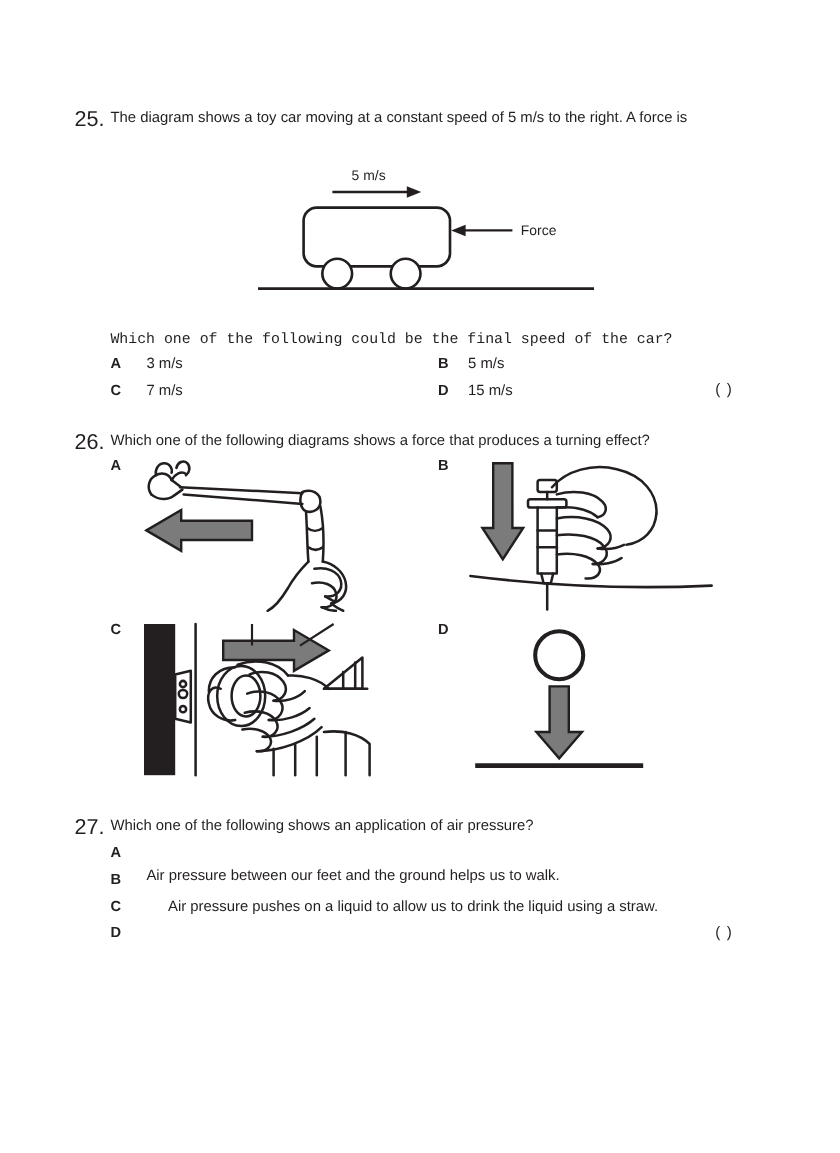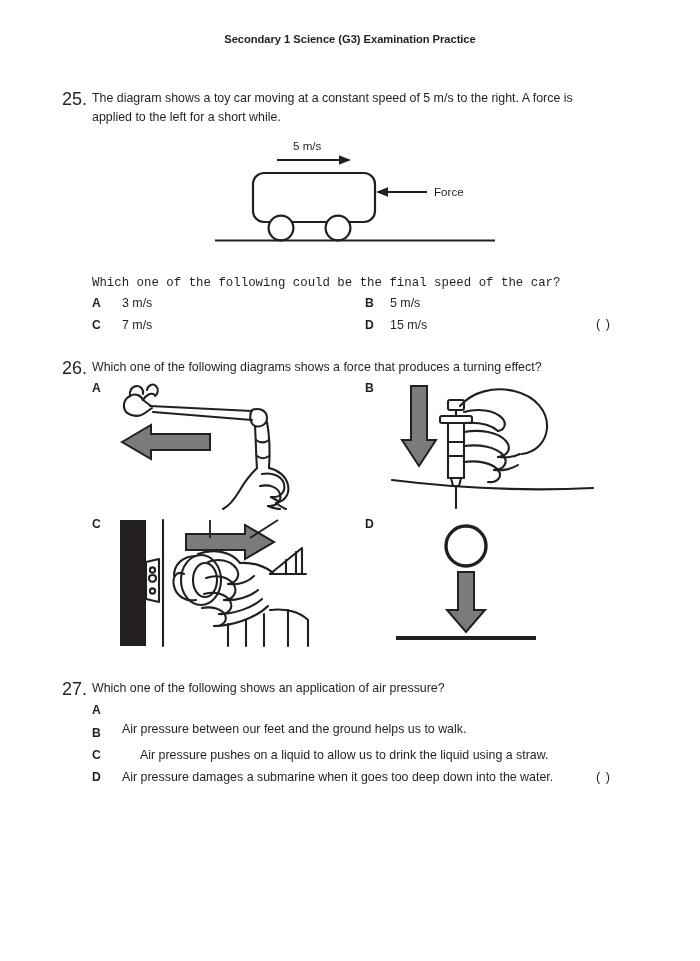--- a/index.html
+++ b/index.html
@@ -92,25 +92,23 @@
     text-align: center;
     font-size: 11.4px;
     color: #58595b;
   }
 </style>
 </head>
 <body>
 
 <div class="page">
 
-  <div class="running-head">Secondary 1 Science (G3) Examination Practice</div>
 
   <div class="q-num" style="left:62px; top:89px;">25.</div>
   <div class="q-stem" style="left:92px; top:89px; width:545px;">The diagram shows a toy car moving at a constant speed of 5 m/s to the right. A force is</div>
-  <div class="q-stem" style="left:92px; top:108px; width:545px;">applied to the left for a short while.</div>
 
   <div class="figure" style="left:205px; top:136px;">
     <svg width="300" height="112" viewBox="0 0 300 112" xmlns="http://www.w3.org/2000/svg">
 
       <text class="fig-label" x="88" y="14" id="svg-speed-label">5 m/s</text>
 
       <g>
         <line x1="72" y1="24" x2="137" y2="24" stroke="#231f20" stroke-width="1.9"></line>
         <polygon points="146,24 134,19.2 134,28.8" fill="#231f20"></polygon>
       </g>
@@ -294,18 +292,17 @@
 
   <div class="opt-letter" style="left:92px; top:703px;">A</div>
 
   <div class="opt-letter" style="left:92px; top:726px;">B</div>
   <div class="opt-text" style="left:122px; top:722px;">Air pressure between our feet and the ground helps us to walk.</div>
 
   <div class="opt-letter" style="left:92px; top:748px;">C</div>
   <div class="opt-text" style="left:140px; top:748px;">Air pressure pushes on a liquid to allow us to drink the liquid using a straw.</div>
 
   <div class="opt-letter" style="left:92px; top:770px;">D</div>
-  <div class="opt-text" style="left:122px; top:770px;">Air pressure damages a submarine when it goes too deep down into the water.</div>
 
   <div class="answer-bracket" style="left:596px; top:770px;">(    )</div>
 
 
 </div>
 
 </body></html>

